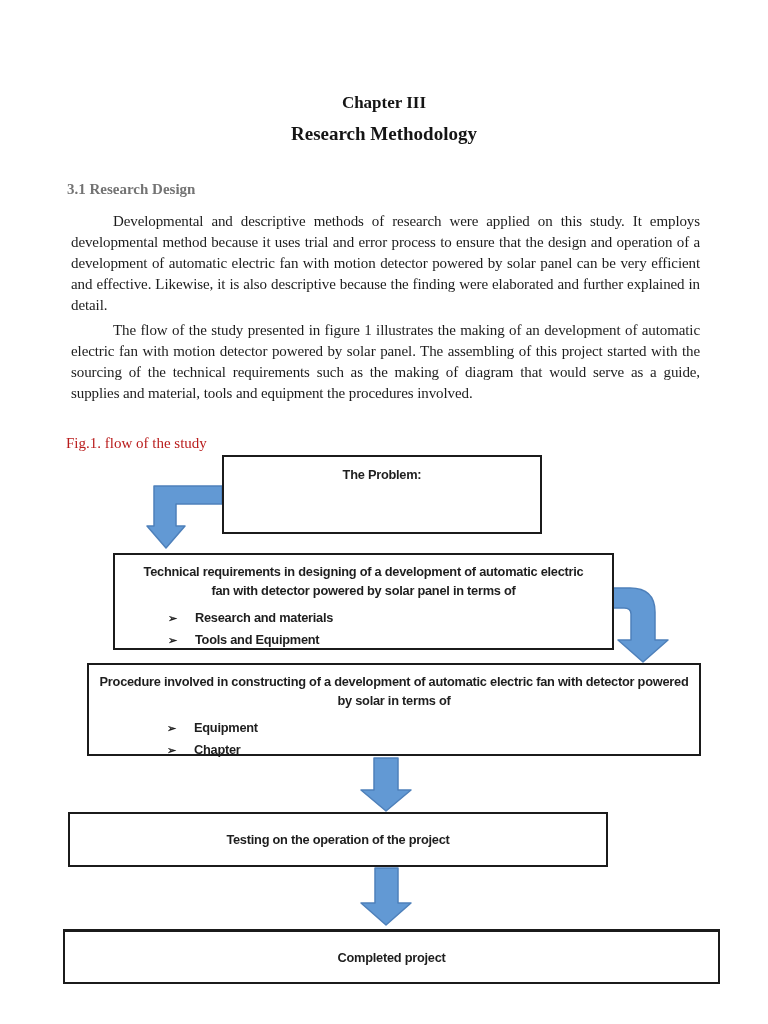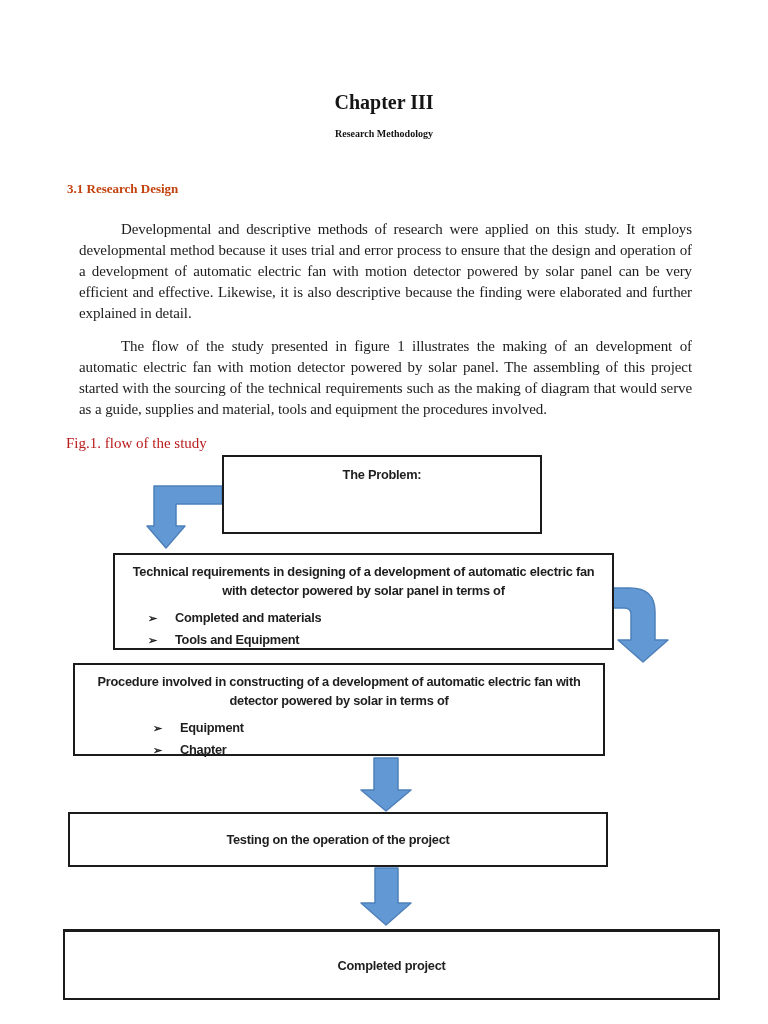--- a/index.html
+++ b/index.html
@@ -3,49 +3,49 @@
 <meta charset="utf-8">
 <style>
   html,body{margin:0;padding:0;}
   body{
     width:768px;height:1024px;position:relative;background:#ffffff;
     font-family:"Liberation Serif", serif;color:#1c1c1c;overflow:hidden;
   }
   .abs{position:absolute;}
   
   .title-block{top:92px;left:0;width:768px;text-align:center;}
-  .chapter-title{font-weight:bold;font-size:20px;line-height:21px;color:#151515;}
-  .chapter-subtitle{font-weight:bold;font-size:10px;line-height:21px;margin-top:10px;color:#151515;}
-  .section-heading{top:181px;left:67px;font-weight:bold;font-size:13px;color:#c2410c;}
+  .chapter-title{font-weight:bold;font-size:17px;line-height:21px;color:#151515;}
+  .chapter-subtitle{font-weight:bold;font-size:19px;line-height:21px;margin-top:10px;color:#151515;}
+  .section-heading{top:181px;left:67px;font-weight:bold;font-size:15px;color:#737373;}
   .body-text{top:207px;left:67px;width:637px;}
   .body-text p{
-    margin:12px;font-size:15px;line-height:21px;text-align:justify;
+    margin:4px;font-size:15px;line-height:21px;text-align:justify;
     text-indent:42px;letter-spacing:-0.1px;color:#1c1c1c;
   }
   .body-text p + p{margin-top:4px;}
   .figure-caption{top:435px;left:66px;font-size:15px;color:#b91c1c;}
   
   .flow-box{
     position:absolute;background:#ffffff;border:2px solid #1b1b1b;
     font-family:"Liberation Sans", sans-serif;font-weight:bold;color:#1e1e1e;
     font-size:12.8px;letter-spacing:-0.25px;box-sizing:border-box;z-index:2;
   }
   .box-problem{left:222px;top:455px;width:320px;height:79px;text-align:center;padding:10px 14px 0;}
   .box-problem .box-title{margin-bottom:17px;line-height:15px;}
   .box-problem .box-body{line-height:19px;}
-  .box-technical{left:113px;top:553px;width:501px;height:97px;padding:7px 4px 0;}
-  .box-procedure{left:73px;top:663px;width:532px;height:93px;padding:7px 10px 0;}
+  .box-technical{left:113px;top:553px;width:501px;height:97px;padding:7px 24px 0;}
+  .box-procedure{left:87px;top:663px;width:614px;height:93px;padding:7px 10px 0;}
   .box-head{text-align:center;line-height:19px;}
   .bullet-list{margin-top:7px;text-align:left;}
   .box-technical .bullet-list{padding-left:29px;}
   .box-procedure .bullet-list{padding-left:68px;}
   .bullet-row{line-height:22px;display:flex;align-items:baseline;}
   .bullet-glyph{font-size:11px;margin-right:18px;flex:0 0 auto;}
   .box-testing{left:68px;top:812px;width:540px;height:55px;display:flex;align-items:center;justify-content:center;text-align:center;}
-  .box-completed{left:63px;top:929px;width:657px;height:71px;display:flex;align-items:center;justify-content:center;text-align:center;border-top-width:3px;}
+  .box-completed{left:63px;top:929px;width:657px;height:55px;display:flex;align-items:center;justify-content:center;text-align:center;border-top-width:3px;}
   .arrow-layer{position:absolute;left:0;top:0;width:768px;height:1024px;z-index:1;pointer-events:none;}
 </style>
 </head>
 <body>
 
 <div class="abs title-block">
   <div class="chapter-title">Chapter III</div>
   <div class="chapter-subtitle">Research Methodology</div>
 </div>
 
@@ -69,21 +69,21 @@
 
 <div class="flow-box box-problem">
   <div class="box-title">The Problem:</div>
 </div>
 
 <div class="flow-box box-technical">
   <div class="box-head">Technical requirements in designing of a development of automatic electric fan with detector powered by solar panel in terms of</div>
   <div class="bullet-list">
     <div class="bullet-row">
       <span class="bullet-glyph">➢</span>
-      <span>Completed and materials</span>
+      <span>Research and materials</span>
     </div>
     <div class="bullet-row">
       <span class="bullet-glyph">➢</span>
       <span>Tools and Equipment</span>
     </div>
   </div>
 </div>
 
 <div class="flow-box box-procedure">
   <div class="box-head">Procedure involved in constructing of a development of automatic electric fan with detector powered by solar in terms of</div>

